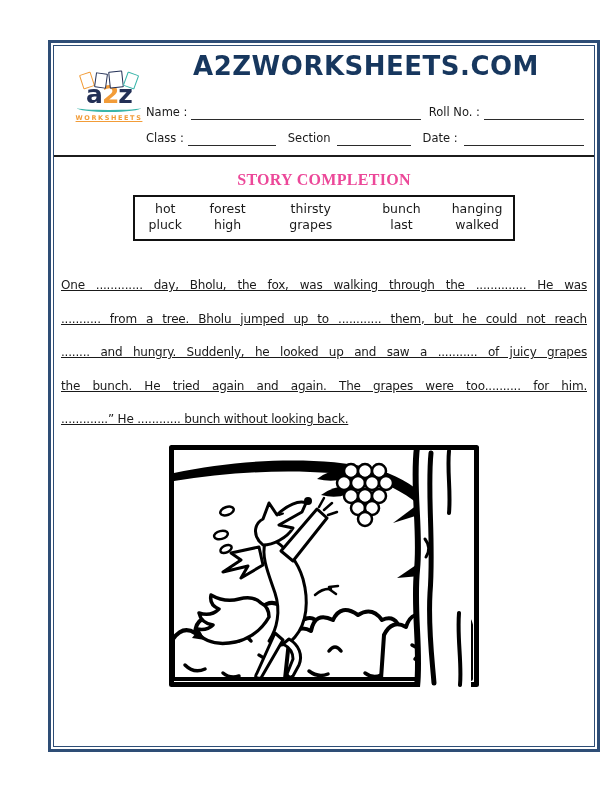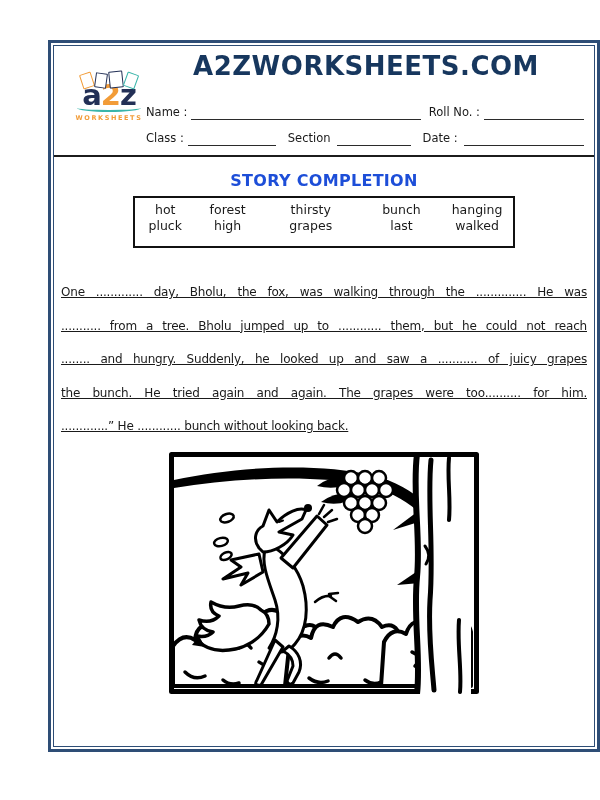--- a/index.html
+++ b/index.html
@@ -14,41 +14,41 @@
               font-weight:bold;font-size:26px;letter-spacing:.5px;line-height:28px;}
 
   
   .logo{position:absolute;left:10px;top:26px;width:90px;text-align:center;}
   .papers{display:flex;justify-content:center;align-items:flex-end;gap:2px;height:16px;margin-bottom:-7px;}
   .paper{width:10px;height:13px;background:#fff;border:1.5px solid #233056;border-radius:1px;}
   .paper.p1{transform:rotate(-18deg);border-color:#f29c38;}
   .paper.p2{transform:rotate(8deg);}
   .paper.p3{transform:rotate(-6deg);width:12px;height:15px;}
   .paper.p4{transform:rotate(20deg);border-color:#3ab5aa;}
-  .logo-text{font-size:29px;font-weight:bold;line-height:28px;letter-spacing:-1px;color:#233056;}
+  .logo-text{font-size:25px;font-weight:bold;line-height:28px;letter-spacing:-1px;color:#233056;}
   .logo-2{color:#f29c38;}
   .swoosh{height:6px;border-bottom:2.5px solid #3ab5aa;border-radius:50%;width:64px;margin:-5px auto 0;}
-  .logo-sub{font-size:6.5px;font-weight:bold;color:#f29c38;letter-spacing:1.6px;margin-top:2px;}
+  .logo-sub{font-size:6.5px;font-weight:bold;color:#f29c38;letter-spacing:1.6px;margin-top:2px;text-decoration:underline;}
 
   
   .fields{margin:14px 10px 0 92px;font-size:11.5px;}
   .frow{display:flex;align-items:flex-end;height:26px;}
   .lbl{white-space:nowrap;padding-bottom:1px;}
   .blank{border-bottom:1.3px solid #2b2b2b;height:12px;display:inline-block;}
   .grow{flex:1;}
   .ml4{margin-left:4px;}.ml6{margin-left:6px;}.ml12{margin-left:12px;}
   .mr8{margin-right:8px;}
   .w100{width:100px;}.w88{width:88px;}.w74{width:74px;}
 
   .divider{border-top:2px solid #1c1c1c;margin-top:9px;}
 
-  .ws-title{text-align:center;font-size:16px;font-weight:bold;margin-top:14px;letter-spacing:.3px;color:#1d4ed8;}
+  .ws-title{text-align:center;font-size:16px;font-weight:bold;margin-top:14px;letter-spacing:.3px;color:#ec4899;font-family:Liberation Serif, serif;}
   .ws-sub{text-align:center;font-size:12.5px;margin-top:8px;letter-spacing:.4px;}
 
-  .word-box{width:378px;margin:6px auto 0;border:2px solid #111;padding:4px 0 12px;box-sizing:content-box;}
+  .word-box{width:378px;margin:6px auto 0;border:2px solid #111;padding:4px 0 6px;box-sizing:content-box;}
   .wrow{display:flex;}
   .wcell{text-align:center;font-size:12.5px;line-height:16px;}
   .c1{width:16%;}.c2{width:17%;}.c3{width:27%;}.c4{width:21%;}.c5{width:19%;}
 
   .story{margin:28px 7px 0;}
   .sline{font-size:12px;line-height:33.5px;letter-spacing:-.2px;
          text-align:justify;text-align-last:justify;text-decoration:underline;}
   .sline.last{text-align-last:left;}
 
   .illustration{display:block;margin:8px auto 0;}

